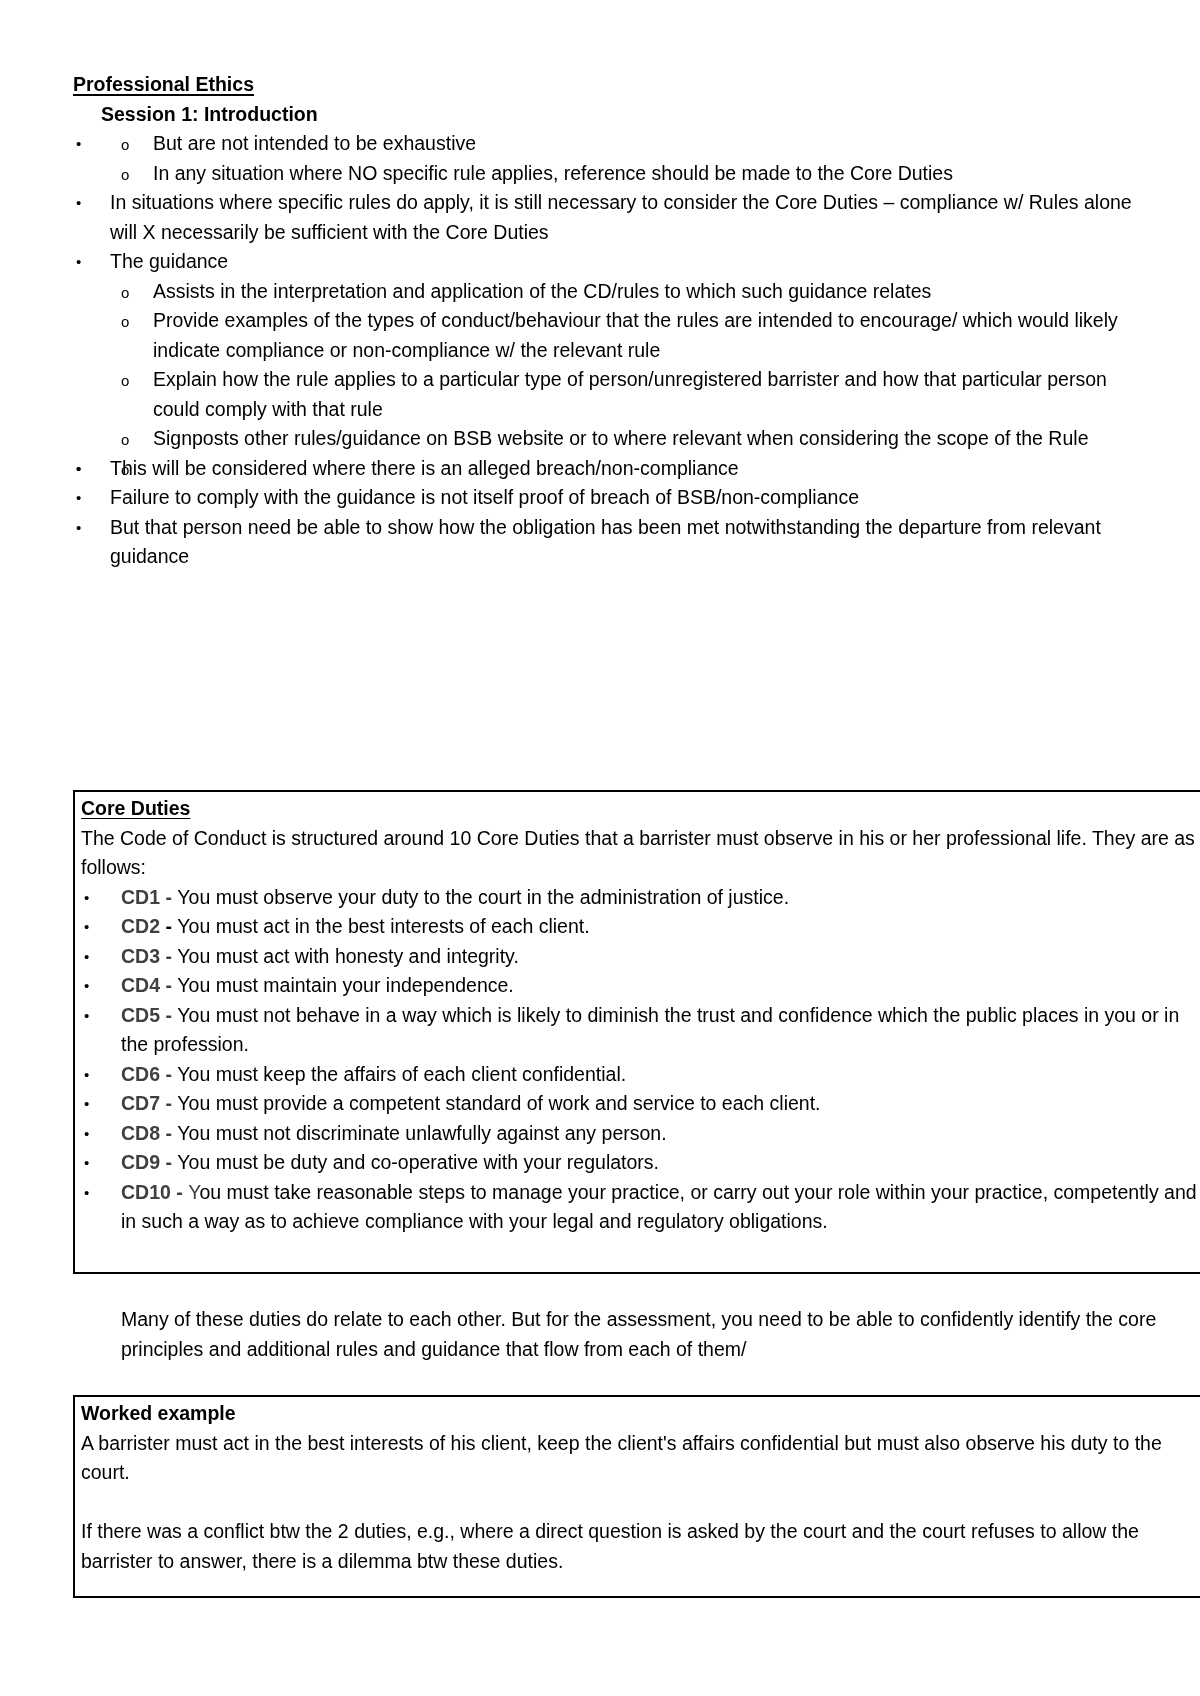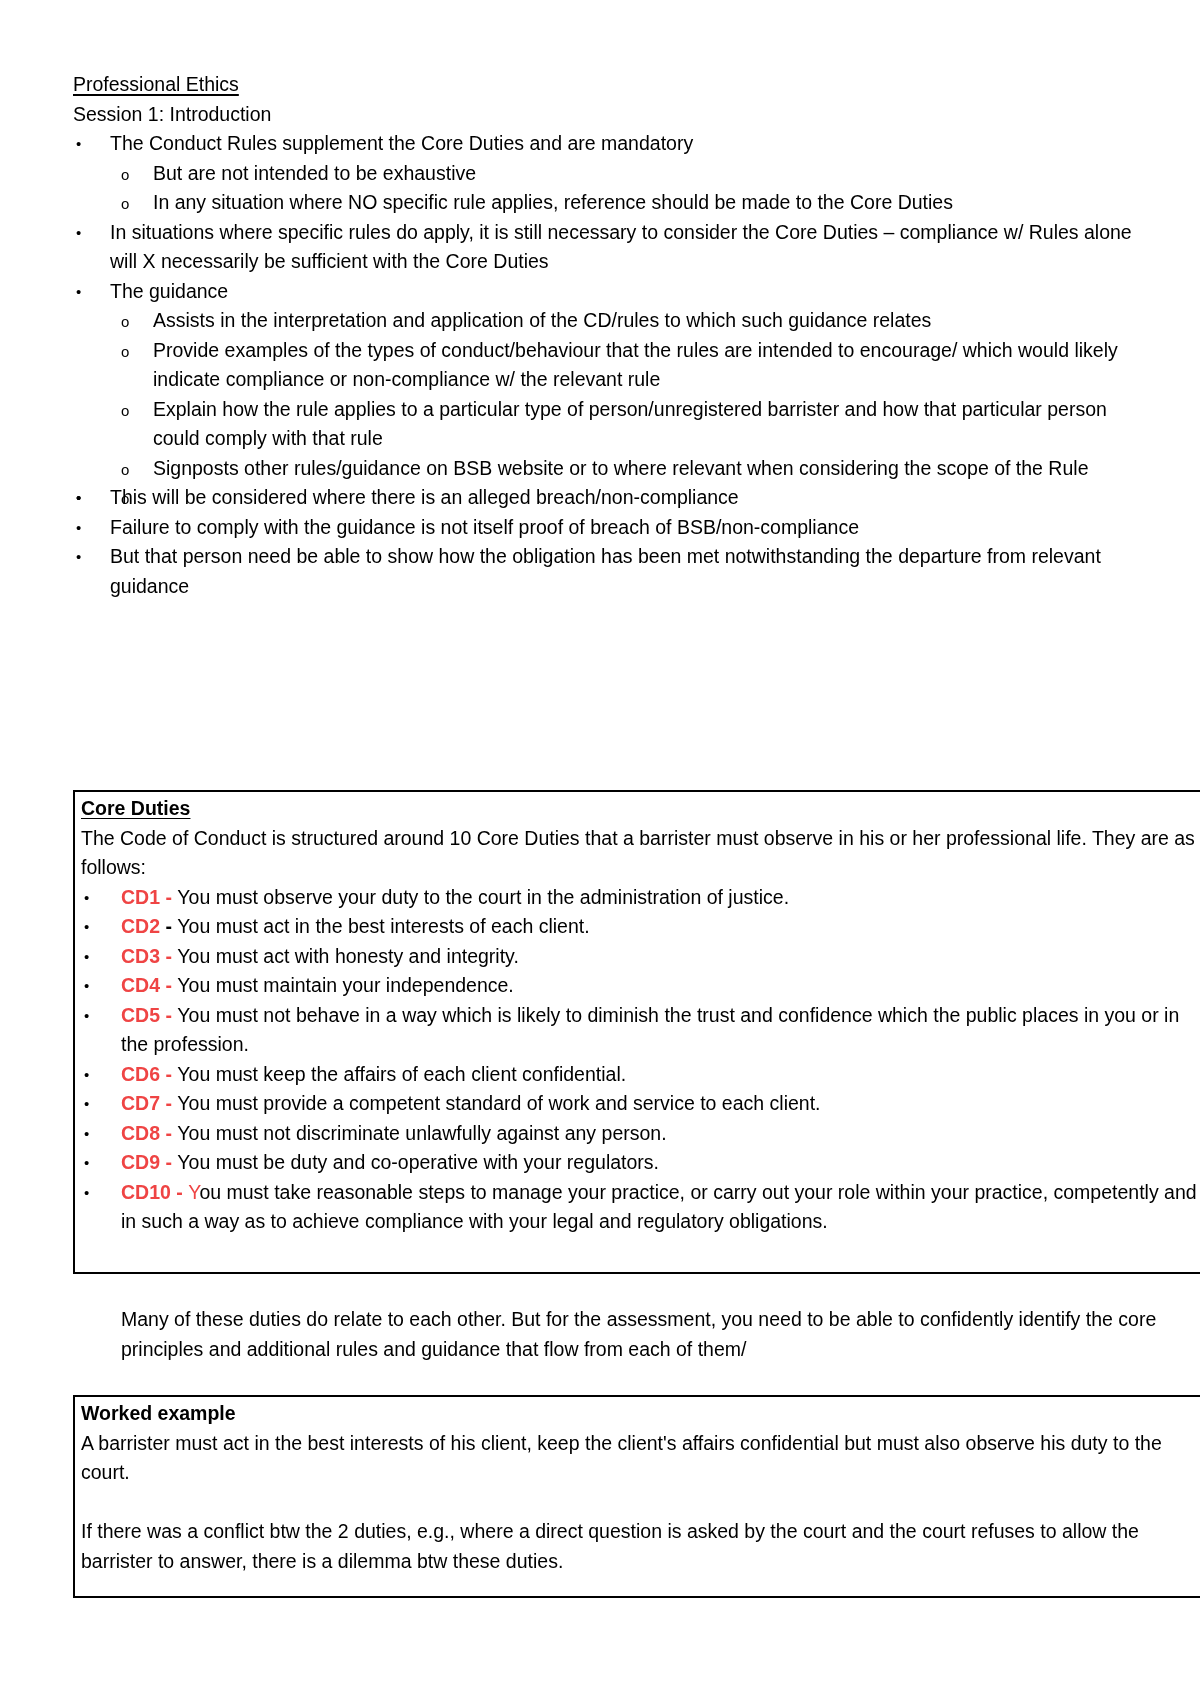--- a/index.html
+++ b/index.html
@@ -2,55 +2,54 @@
 <html><head>
 <meta charset="utf-8">
 <style>
   html, body { margin: 0; padding: 0; background: #ffffff; }
   body {
     width: 1200px; height: 1696px; position: relative; overflow: hidden;
     font-family: "Liberation Sans", sans-serif; color: #000;
     font-size: 19.5px; line-height: 29.5px;
   }
   .page { position: absolute; left: 73px; top: 70px; width: 1060px; }
-  .title { font-weight: normal; text-decoration: underline; text-decoration-thickness: 2px; text-underline-offset: 3px; }
-  .subtitle { font-weight: normal; }
+  .title { font-weight: bold; text-decoration: underline; text-decoration-thickness: 2px; text-underline-offset: 3px; }
+  .subtitle { font-weight: bold; margin-left: 28px; }
   ul { margin: 0; padding: 0; list-style: none; }
   li { position: relative; }
   .l1 > li { padding-left: 37px; }
   .l1 > li > .bul { position: absolute; left: 3px; top: 0; font-size: 15px; }
   .l2 > li { padding-left: 80px; margin-left: -37px; }
   .l2 > li > .bul { position: absolute; left: 48px; top: 1px; font-size: 15px; }
   .box {
     position: absolute; left: 73px; width: 1136px;
     border: 2.5px solid #000; box-sizing: border-box;
     padding: 12px 6px;
   }
   #core-box { top: 790px; height: 484px; padding-top: 2px; }
   #worked-box { top: 1395px; height: 203px; padding-top: 2px; }
   .box-heading-u { font-weight: bold; text-decoration: underline; text-underline-offset: 3px; }
   .box-heading { font-weight: bold; }
   .cd-list > li { padding-left: 40px; }
   .cd-list > li > .bul { position: absolute; left: 3px; top: 0; font-size: 15px; }
-  .red { color: #ef4444; }
+  .red { color: #404040; }
   .b { font-weight: bold; }
   #closing { position: absolute; left: 73px; top: 1305px; width: 1060px; margin-left: 48px; }
   .gap { height: 29.5px; }
 </style>
 </head>
 <body>
 
 <div class="page">
   <div class="title">Professional Ethics</div>
   <div class="subtitle">Session 1: Introduction</div>
 
   <ul class="l1">
     <li>
       <span class="bul">•</span>
-      <span>The Conduct Rules supplement the Core Duties and are mandatory</span>
       <ul class="l2">
         <li><span class="bul">o</span><span>But are not intended to be exhaustive</span></li>
         <li><span class="bul">o</span><span>In any situation where NO specific rule applies, reference should be made to the Core Duties</span></li>
       </ul>
     </li>
     <li>
       <span class="bul">•</span>
       <span>In situations where specific rules do apply, it is still necessary to consider the Core Duties – compliance w/ Rules alone will X necessarily be sufficient with the Core Duties</span>
     </li>
     <li>

